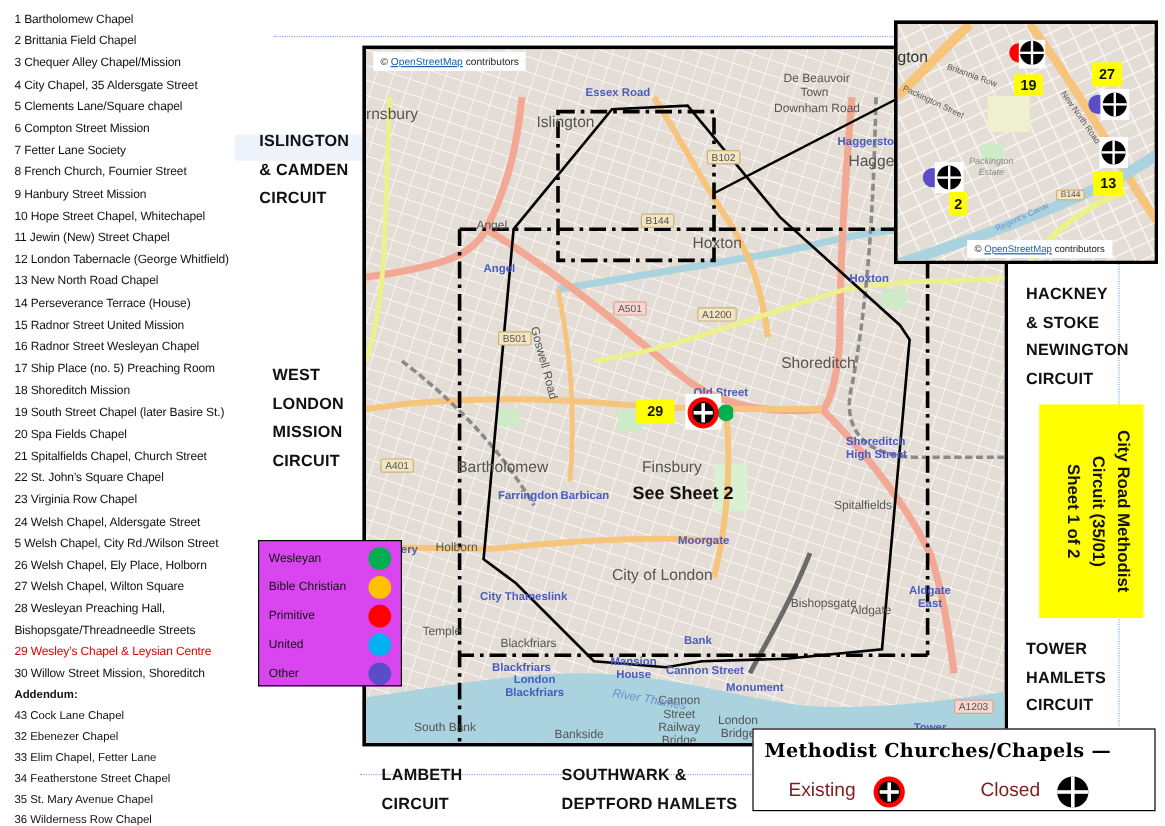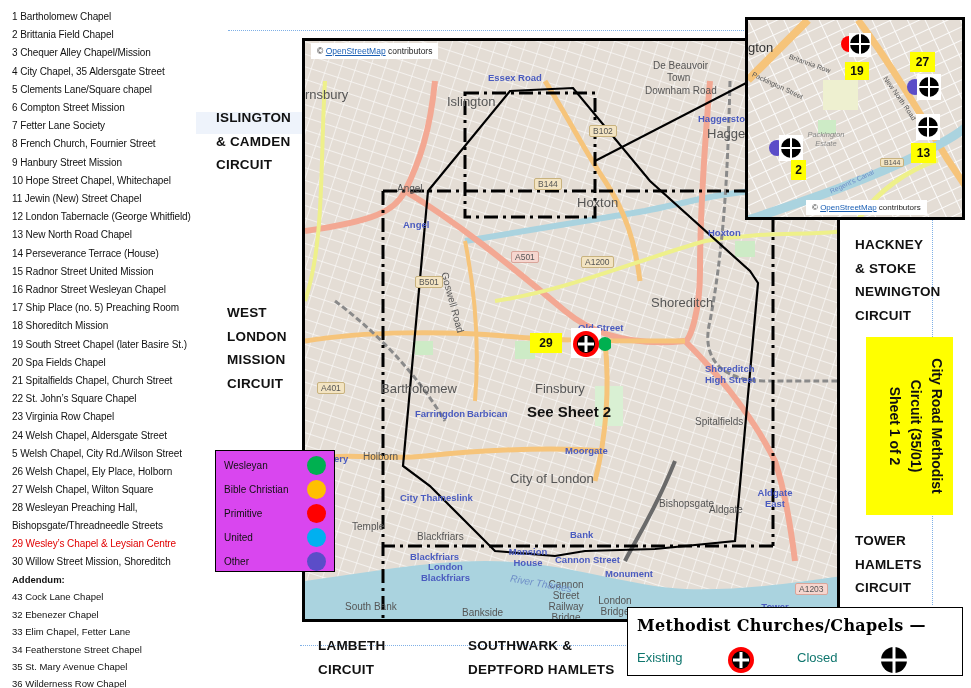--- a/index.html
+++ b/index.html
@@ -42,21 +42,21 @@
   .inset { position:absolute; left:745px; top:17px; width:220px; height:203px; border:3px solid #000; box-sizing:border-box; overflow:hidden; background:#ece7e1; }
   .inset svg { position:absolute; left:0; top:0; }
 
   
   .sheet-box { position:absolute; left:866px; top:337px; width:87px; height:178px; background:#ffff00; }
   .sheet-text { position:absolute; left:0; top:0; width:178px; height:87px; transform-origin:0 0;
                 transform:translate(87px,0) rotate(90deg); text-align:center; font-size:14px; font-weight:bold; line-height:21px; color:#111; padding-top:6px; box-sizing:border-box; }
 
   .key-box { position:absolute; left:627px; top:607px; width:336px; height:69px; border:1.5px solid #000; background:#fff; box-sizing:border-box; }
   .key-title { position:absolute; left:9px; top:8px; font-family:"DejaVu Serif", serif; font-weight:900; font-size:16px; color:#000000; white-space:nowrap; letter-spacing:0.3px; }
-  .key-label { position:absolute; top:42px; font-size:13px; color:#0f766e; }
+  .key-label { position:absolute; top:42px; font-size:16px; color:#7f1d1d;margin-left:20px; }
   .cross-icon { position:absolute; }
 </style>
 </head>
 <body>
 
 <div class="guide-h" style="left:228px; top:30px; width:520px;"></div>
 <div class="guide-h" style="left:300px; top:645px; width:330px;"></div>
 <div class="guide-v" style="left:932px; top:220px; height:385px;"></div>
 <div style="position:absolute; left:196px; top:112px; width:110px; height:22px; background:#eef3fb;"></div>
 

